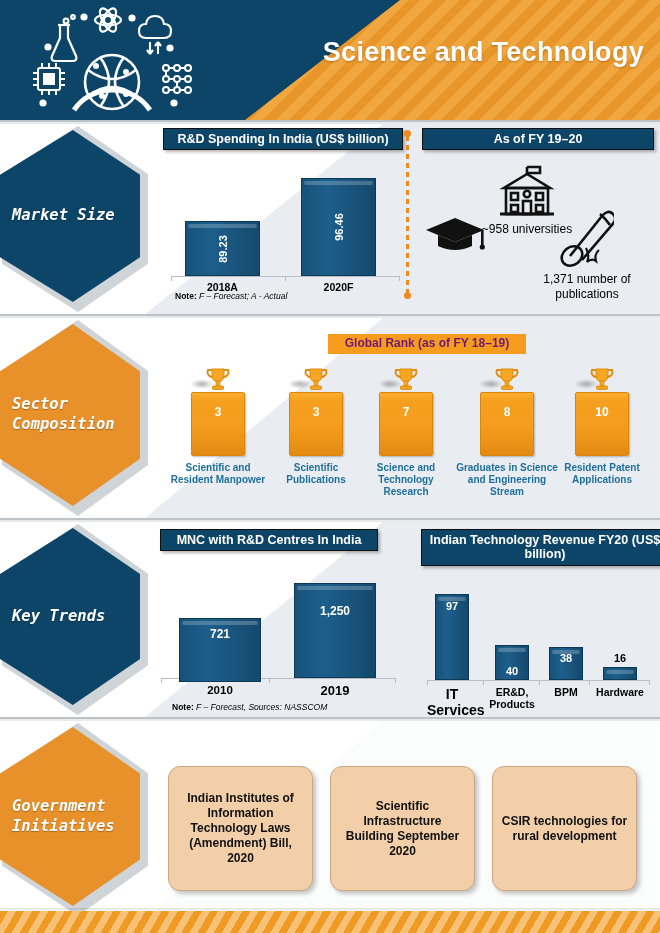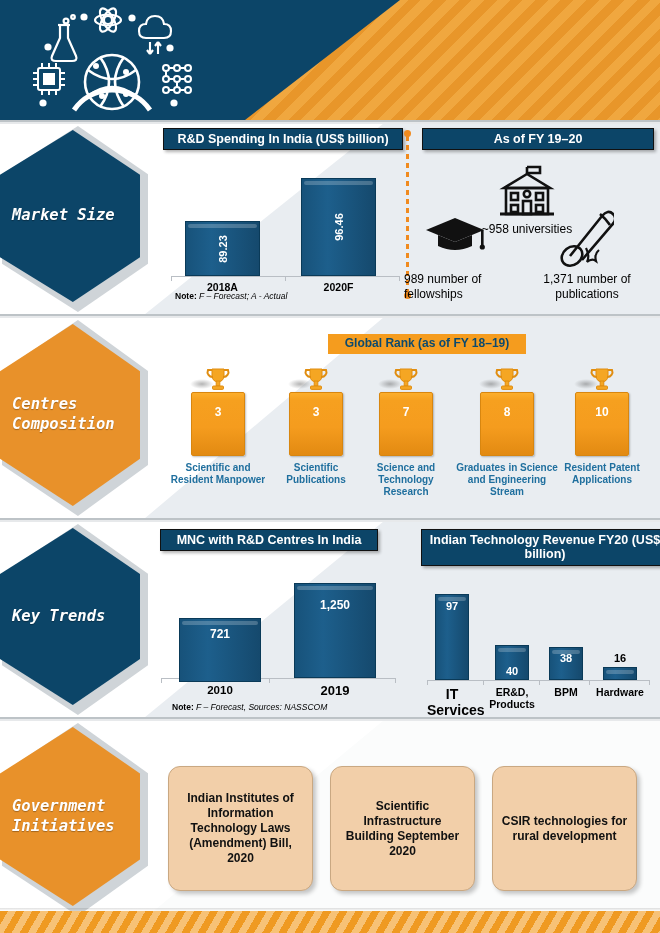--- a/index.html
+++ b/index.html
@@ -59,21 +59,21 @@
     text-shadow: 0 1px 1px rgba(0,0,0,.3);
   }
 
   
   .title-bar {
     background: #0c4568; border: 1.5px solid #111;
     color: #fff; font-size: 12.5px; font-weight: bold; text-align: center;
     padding: 3px 6px; line-height: 1.15;
     box-shadow: 2px 2px 3px rgba(0,0,0,.3);
   }
-  .title-bar.orange { background: #f59c1e; border: none; box-shadow:none; color:#0c4a6e; }
+  .title-bar.orange { background: #f59c1e; border: none; box-shadow:none; color:#701a75; }
 
   
   .chart { position: absolute; }
   .bar {
     position: relative;
     background: linear-gradient(to right, #17527a 0%, #1d5f8c 35%, #15496d 100%);
     border: 1px solid #0a3a58;
     display: flex; align-items: center; justify-content: center;
   }
   .bar::before {
@@ -208,20 +208,21 @@
           <circle cx="62" cy="13" r="3.6"></circle>
             <circle cx="110" cy="14" r="3.6"></circle>
           <circle cx="26" cy="43" r="3.6"></circle>
             <circle cx="148" cy="44" r="3.6"></circle>
           <circle cx="21" cy="99" r="3.6"></circle>
             <circle cx="152" cy="99" r="3.6"></circle>
         </g>
       </svg>
     </div>
 
+    <div class="header-title">Science and Technology</div>
   </div>
 
   <div class="divider"></div>
 
   <div class="section" style="height:190px">
     <div class="sec-bg"></div>
 
     <div class="hex-wrap" style="top:2px;height:186px">
       <div class="hex-outline"></div>
       <div class="hex blue">
@@ -282,21 +283,20 @@
     <div style="position:absolute;left:424px;top:92px">
       <svg width="62" height="38" viewBox="0 0 62 38">
         <g fill="#111">
           <path d="M31 2 L60 14 L31 26 L2 14 Z"></path>
           <path d="M14 19 L14 30 q17 8 34 0 L48 19 L31 26 Z"></path>
           <rect x="57" y="14" width="2.6" height="16"></rect>
           <circle cx="58.3" cy="31" r="2.6"></circle>
         </g>
       </svg>
     </div>
-    <div class="icon-txt" style="left:404px;top:148px;width:110px;text-align:left">989 number of fellowships</div>
 
     <div style="position:absolute;left:556px;top:82px">
       <svg width="58" height="62" viewBox="0 0 58 62">
         <g fill="none" stroke="#111" stroke-width="2.6">
           <path d="M14 50 L46 10 q6 -7 11 -2 q5 5 -1 11 L26 54"></path>
           <ellipse cx="16" cy="50" rx="11" ry="9" transform="rotate(-38 16 50)"></ellipse>
           <path d="M44 8 q6 5 10 11"></path>
           <path d="M30 42 q4 8 1 14 q5 -4 9 -1 q-2 -7 3 -11" stroke-width="2.2"></path>
         </g>
       </svg>
@@ -305,21 +305,21 @@
   </div>
 
   <div class="divider"></div>
 
   <div class="section" style="height:200px">
     <div class="sec-bg"></div>
 
     <div class="hex-wrap" style="top:2px;height:196px">
       <div class="hex-outline"></div>
       <div class="hex orange">
-        <div class="hex-label">Centres Composition</div>
+        <div class="hex-label">Sector Composition</div>
       </div>
     </div>
 
     <div class="title-bar orange" style="position:absolute;left:328px;top:16px;width:198px;font-size:12px">Global Rank (as of FY 18–19)</div>
 
     <div class="rank-item" style="left:164px;top:74px;width:108px">
       <div class="rank-box">
         <div class="trophy-shadow"></div>
         <div class="trophy">
           <svg width="30" height="28" viewBox="0 0 30 28">
@@ -431,21 +431,21 @@
     <div class="chart" style="left:156px;top:34px;width:240px;height:130px">
       <div class="axis-line" style="left:5px;top:122px;width:234px"></div>
       <div class="tick" style="left:5px;top:122px;height:5px"></div>
       <div class="tick" style="left:113px;top:122px;height:5px"></div>
       <div class="tick" style="left:239px;top:122px;height:5px"></div>
 
       <div class="bar" style="position:absolute;left:23px;top:62px;width:82px;height:64px">
         <span class="bar-val" style="align-self:flex-start;margin-top:8px;font-size:12px">721</span>
       </div>
       <div class="bar" style="position:absolute;left:138px;top:27px;width:82px;height:95px">
-        <span class="bar-val" style="align-self:flex-start;margin-top:14px;font-size:12px">1,250</span>
+        <span class="bar-val" style="align-self:flex-start;margin-top:20px;font-size:12px">1,250</span>
       </div>
 
       <div class="cat-label" style="left:23px;top:128px;width:82px;font-size:11.5px">2010</div>
       <div class="cat-label" style="left:138px;top:128px;width:82px;font-size:13px">2019</div>
     </div>
 
     <div class="note" style="left:172px;top:180px">
       <b>Note:</b>
       <span> F – Forecast, Sources: NASSCOM</span>
     </div>

